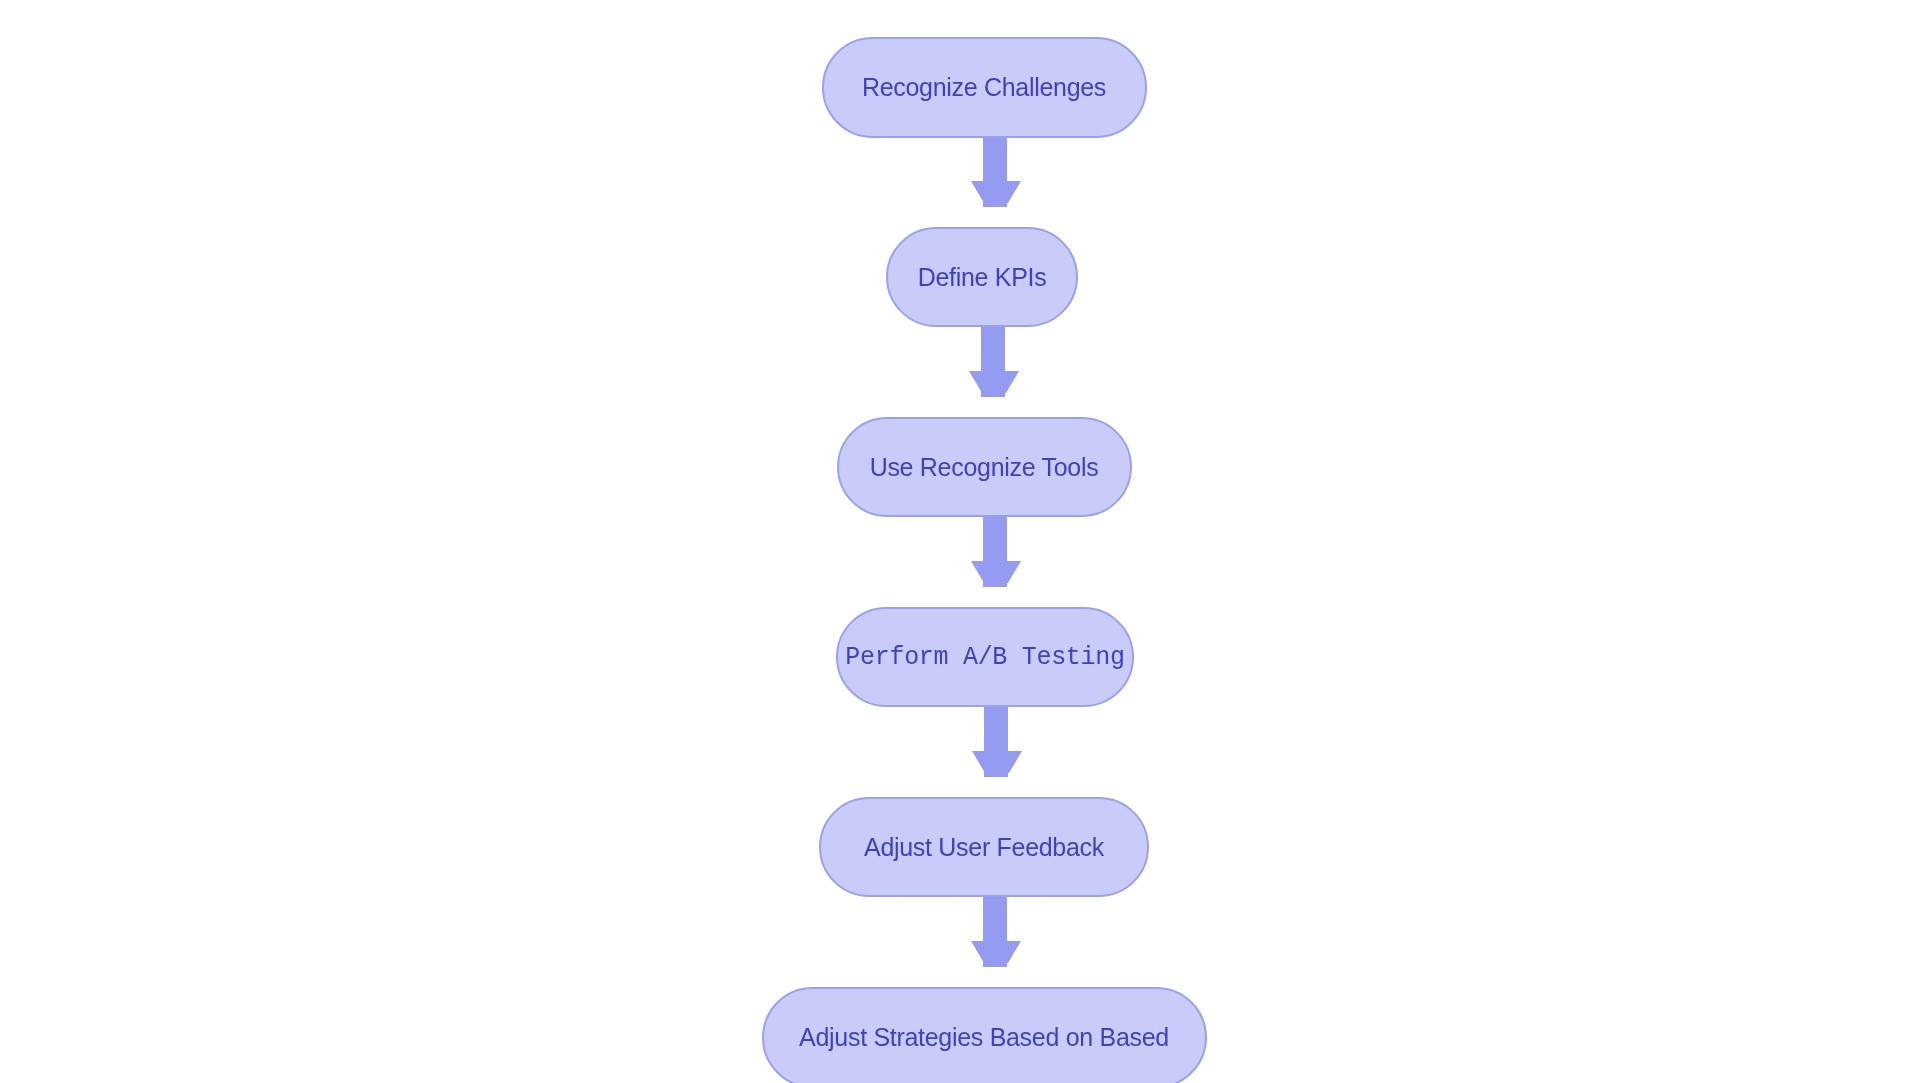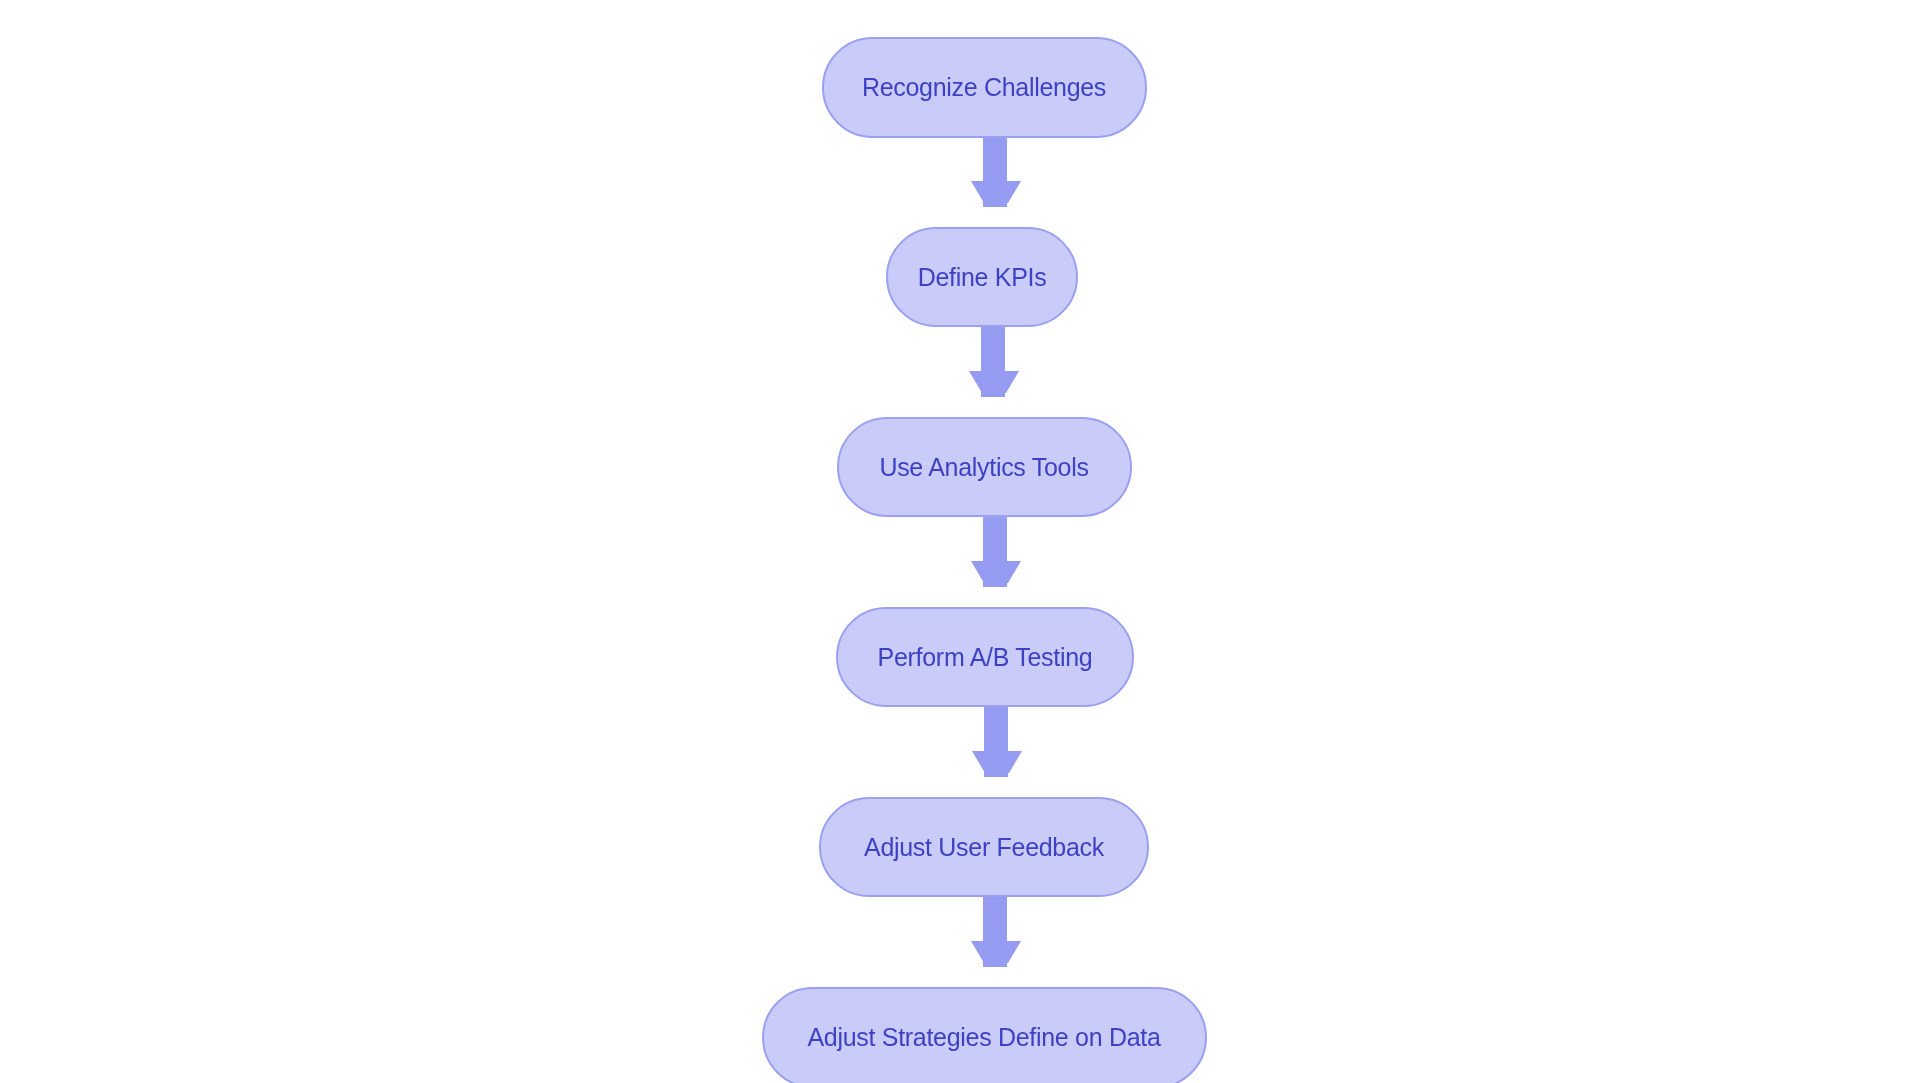--- a/index.html
+++ b/index.html
@@ -67,30 +67,30 @@
 
 <div class="canvas">
 
   <div class="node" style="left: 797.5px; top: 13px; width: 325px; height: 101px;">
     <span class="node-label">Recognize Challenges</span>
   </div>
   <div class="node" style="left: 862px; top: 203px; width: 192px; height: 100px; align-items: center;">
     <span class="node-label">Define KPIs</span>
   </div>
   <div class="node" style="left: 812.5px; top: 393px; width: 295px; height: 100px;">
-    <span class="node-label">Use Analytics Tools</span>
+    <span class="node-label">Use Recognize Tools</span>
   </div>
-  <div class="node" style="left: 812px; top: 583px; width: 298px; height: 100px;">
+  <div class="node" style="left: 812px; top: 583px; width: 298px; height: 100px; font-family: Liberation Mono, monospace;">
     <span class="node-label">Perform A/B Testing</span>
   </div>
   <div class="node" style="left: 795px; top: 773px; width: 330px; height: 100px;">
     <span class="node-label">Adjust User Feedback</span>
   </div>
   <div class="node" style="left: 737.5px; top: 963px; width: 445px; height: 101px;">
-    <span class="node-label">Adjust Strategies Define on Data</span>
+    <span class="node-label">Adjust Strategies Based on Based</span>
   </div>
 
   <div class="edge" style="left: 947px; top: 114px; height: 89px;">
     <div class="edge-line"></div>
     <div class="edge-head"></div>
   </div>
   <div class="edge" style="left: 945px; top: 303px; height: 90px;">
     <div class="edge-line"></div>
     <div class="edge-head"></div>
   </div>

